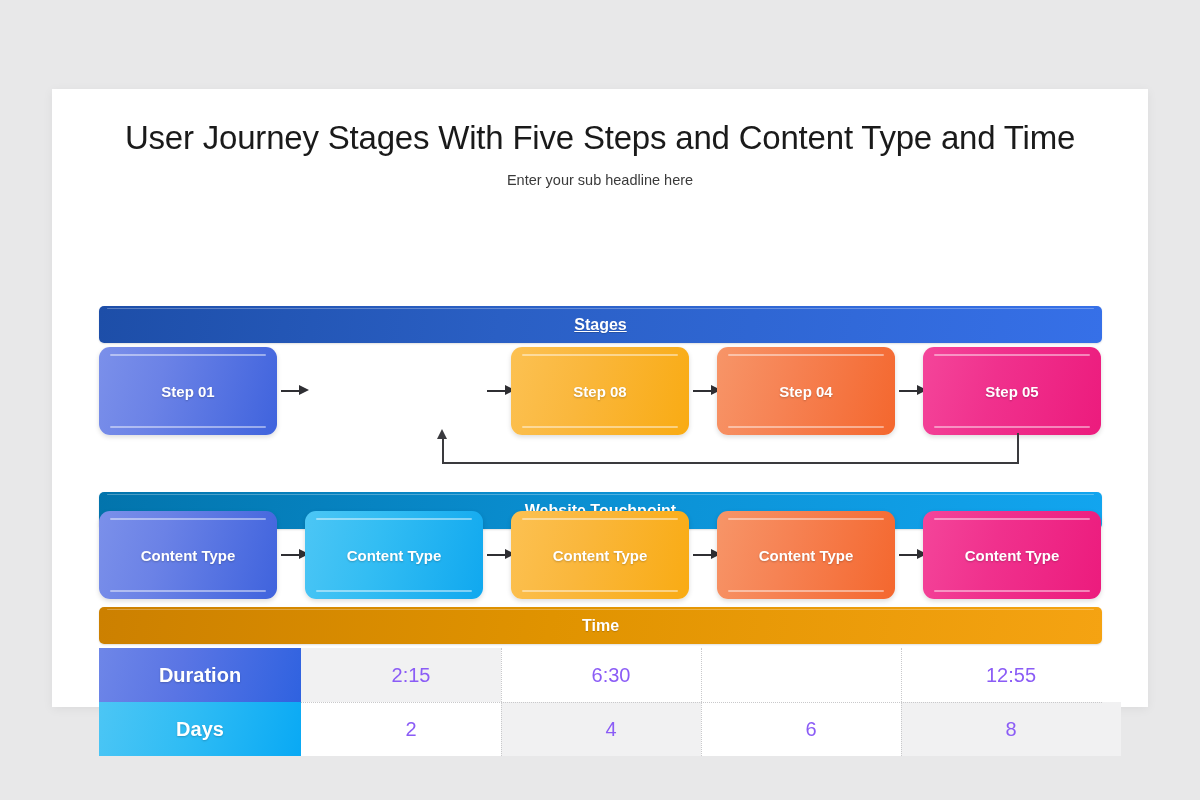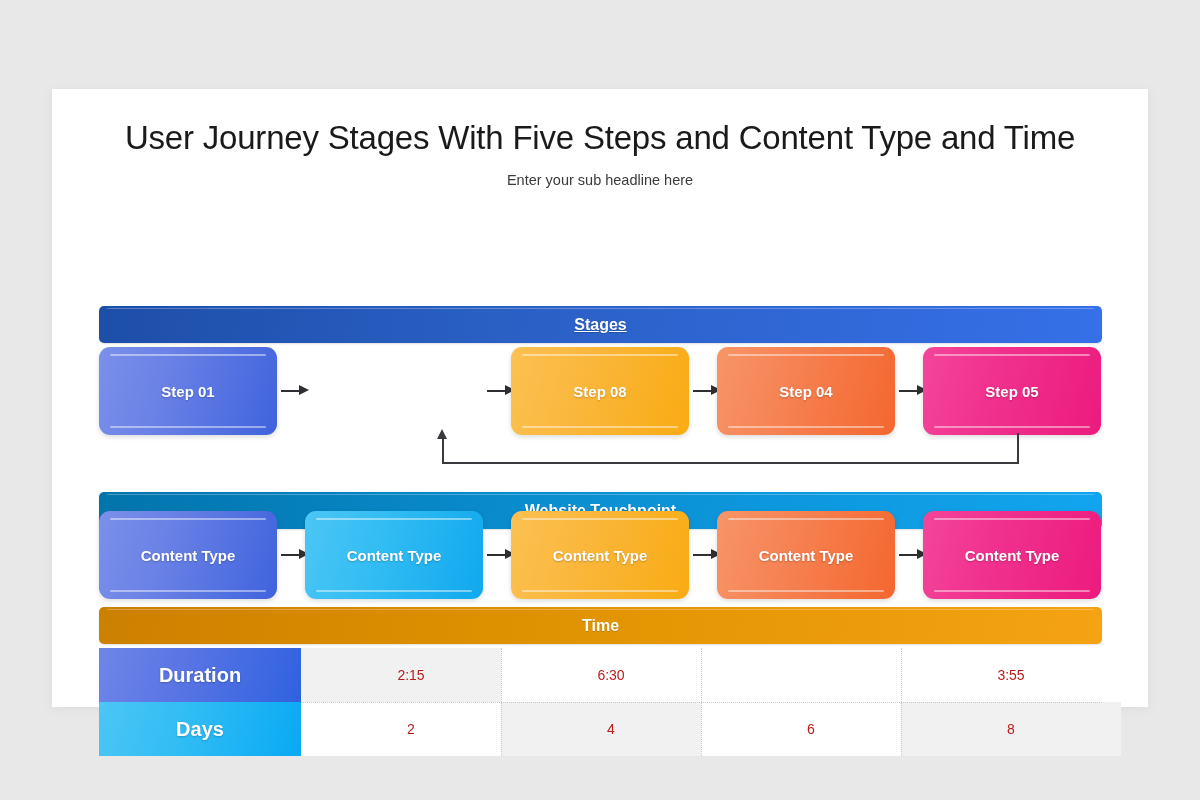--- a/index.html
+++ b/index.html
@@ -185,21 +185,21 @@
   }
   .lbl-duration { background: linear-gradient(105deg, #6e86e8 0%, #5a75e4 40%, #2f62e0 100%); }
   .lbl-days     { background: linear-gradient(105deg, #4cc6f5 0%, #2fbcf4 45%, #09a9f4 100%); }
 
   .tcell {
     position: absolute;
     top: 0;
     height: 54px;
     width: 220px;
     display: flex; align-items: center; justify-content: center;
-    font-size: 14px; color: #b91c1c;
+    font-size: 20px; color: #8b5cf6;
   }
   .tc0 { left: 202px; }
   .tc1 { left: 402px; }
   .tc2 { left: 602px; }
   .tc3 { left: 802px; }
 
   .shade-on  { background: #f1f1f2; }
   .shade-off { background: #ffffff; }
 
   .vdiv {
@@ -342,21 +342,21 @@
   </div>
 
   <div id="table">
 
     <div class="trow" id="trow-0">
       <div class="rowlabel lbl-duration">
         <span>Duration</span>
       </div>
       <div class="tcell tc0 shade-on">2:15</div>
       <div class="tcell tc1 shade-off">6:30</div>
-      <div class="tcell tc3 shade-off">3:55</div>
+      <div class="tcell tc3 shade-off">12:55</div>
     </div>
 
     <div class="trow" id="trow-1">
       <div class="rowlabel lbl-days">
         <span>Days</span>
       </div>
       <div class="tcell tc0 shade-off">2</div>
       <div class="tcell tc1 shade-on">4</div>
       <div class="tcell tc2 shade-off">6</div>
       <div class="tcell tc3 shade-on">8</div>

